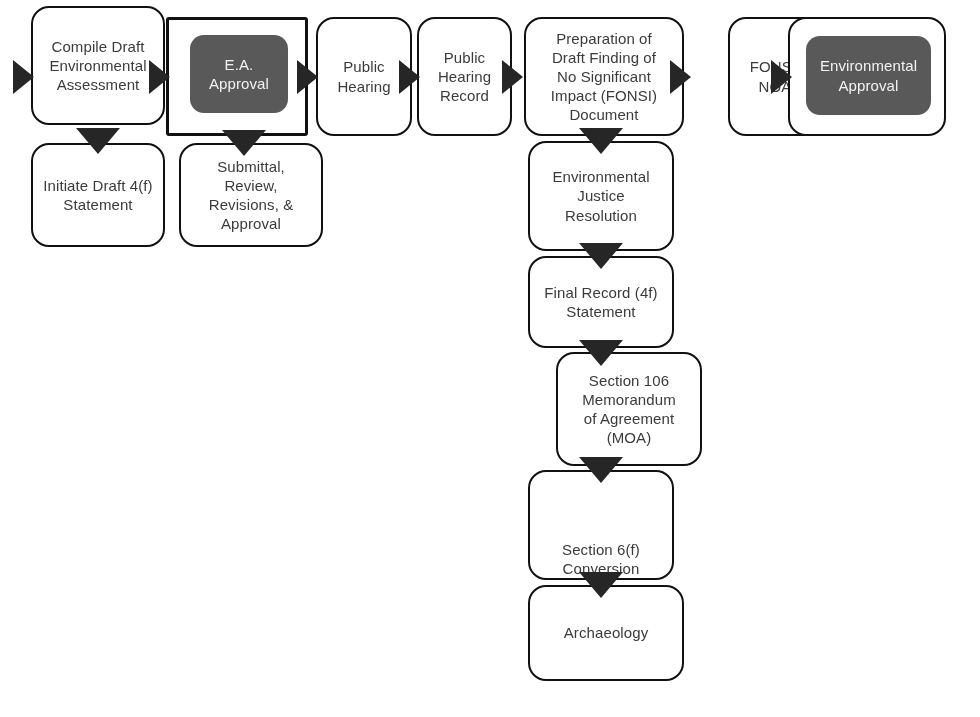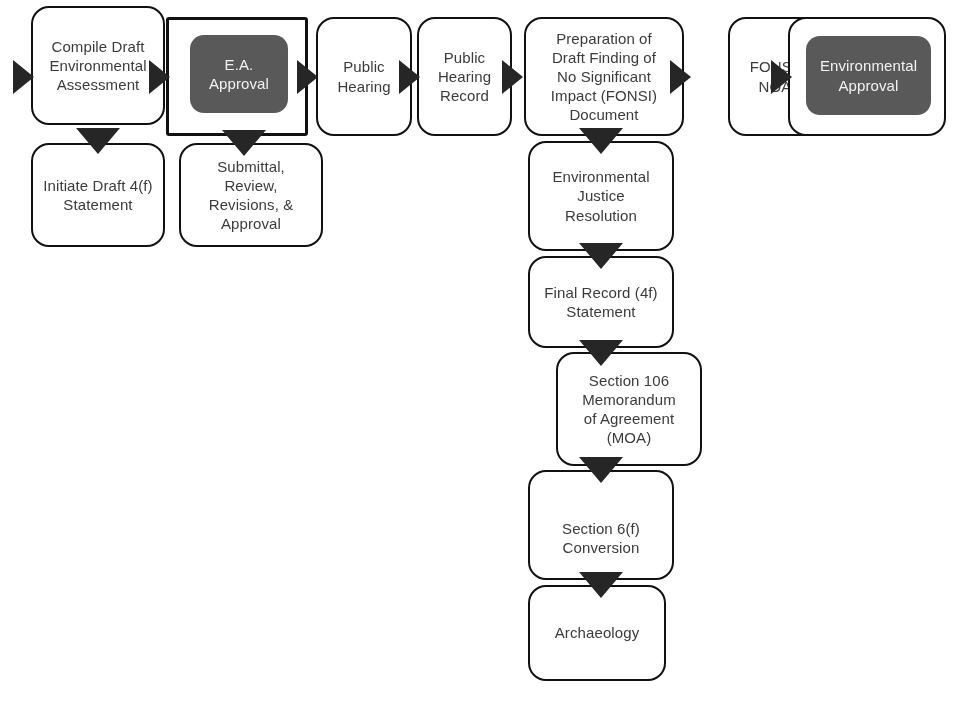--- a/index.html
+++ b/index.html
@@ -33,21 +33,21 @@
   .node-label {
     color: #3b3b3b;
     font-size: 15px;
     line-height: 1.28;
     letter-spacing: 0.1px;
     padding: 0 7px;
     white-space: pre-line;
   }
   
   .node.align-top {
-    align-items: center;
+    align-items: flex-end;
   }
   .node.align-top .node-label {
     padding-top: 26px;
   }
   
   .node.square-frame {
     border-radius: 3px;
     border-width: 3.5px;
   }
   
@@ -160,21 +160,21 @@
 Memorandum
 of Agreement
 (MOA)</span>
   </div>
 
   <div class="node align-top" style="left:528px; top:470px; width:146px; height:110px;">
     <span class="node-label">Section 6(f)
 Conversion</span>
   </div>
 
-  <div class="node" style="left:528px; top:585px; width:138px; height:96px;">
+  <div class="node" style="left:528px; top:585px; width:156px; height:96px;">
     <span class="node-label">Archaeology</span>
   </div>
 
   <div class="arrow-right" style="left:13px; top:60px;"></div>
   <div class="arrow-right" style="left:149px; top:60px;"></div>
   <div class="arrow-right" style="left:297px; top:60px;"></div>
   <div class="arrow-right" style="left:399px; top:60px;"></div>
   <div class="arrow-right" style="left:502px; top:60px;"></div>
   <div class="arrow-right" style="left:670px; top:60px;"></div>
   <div class="arrow-right" style="left:771px; top:60px;"></div>

